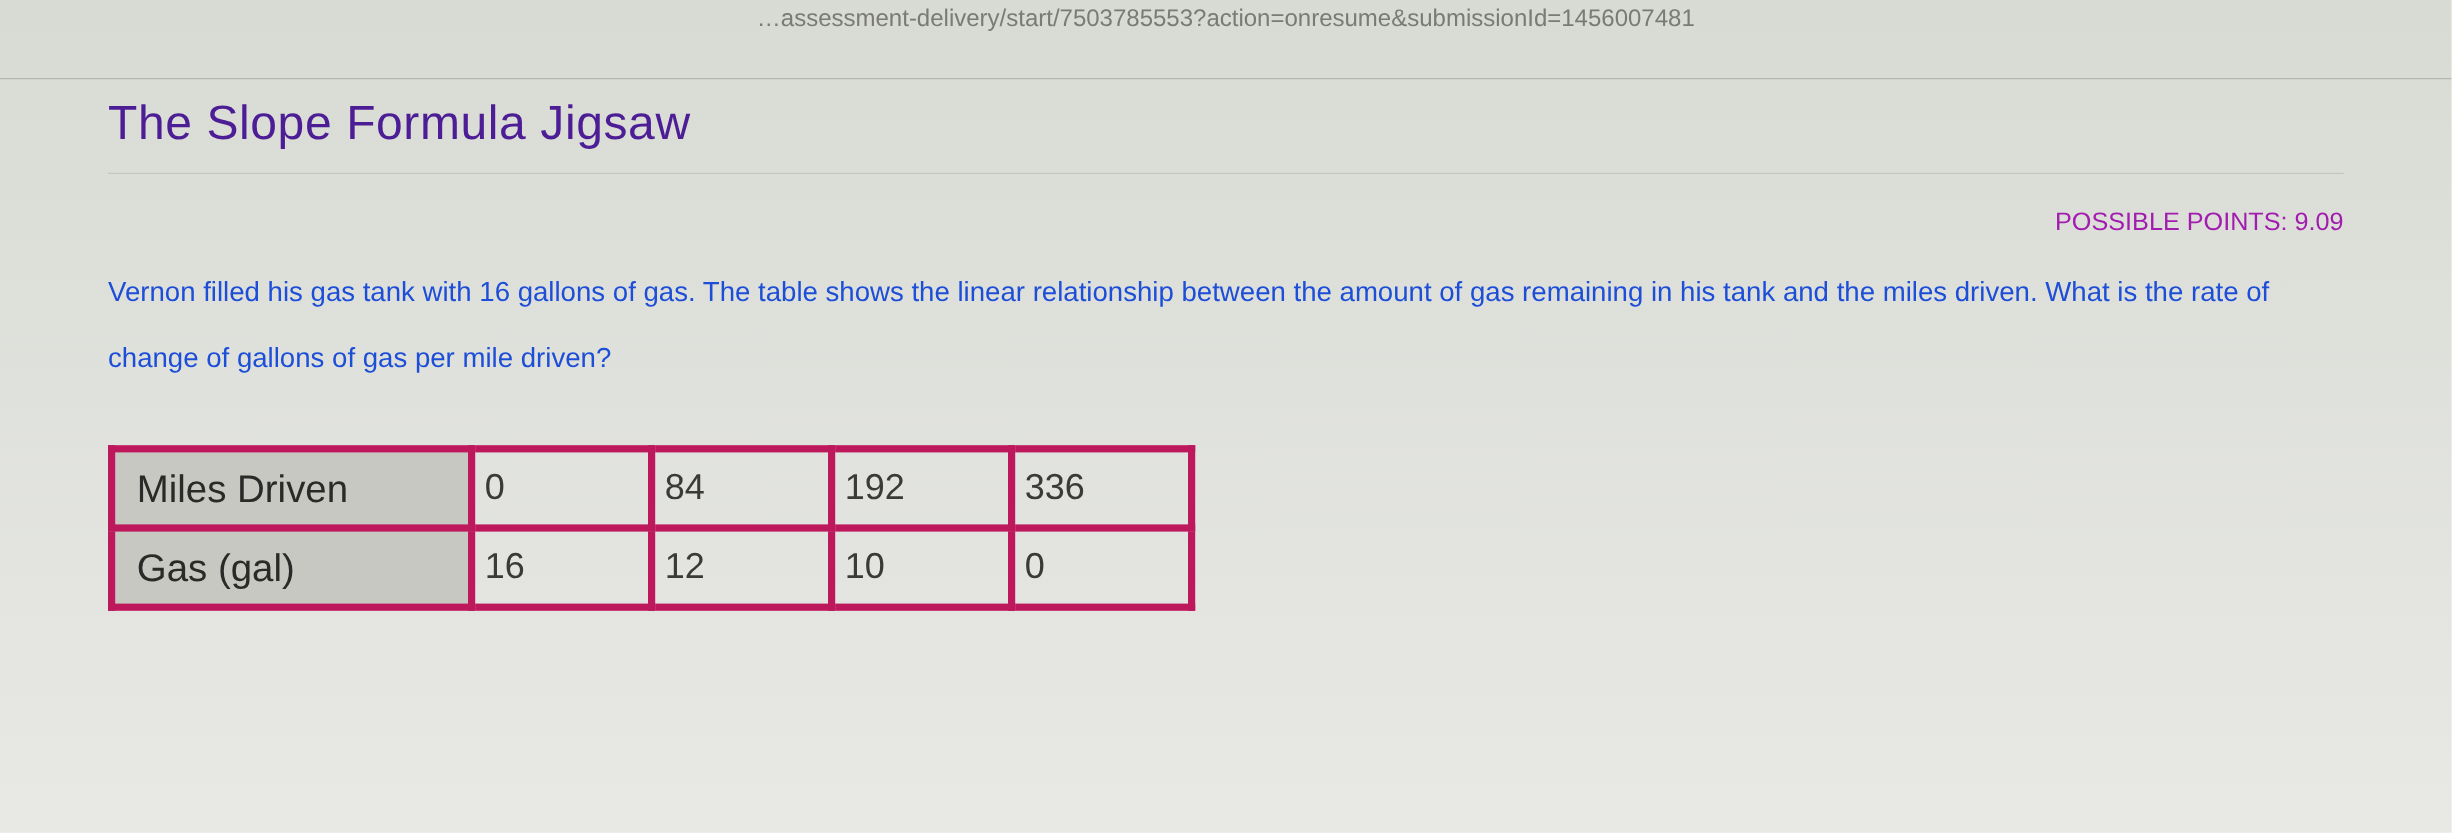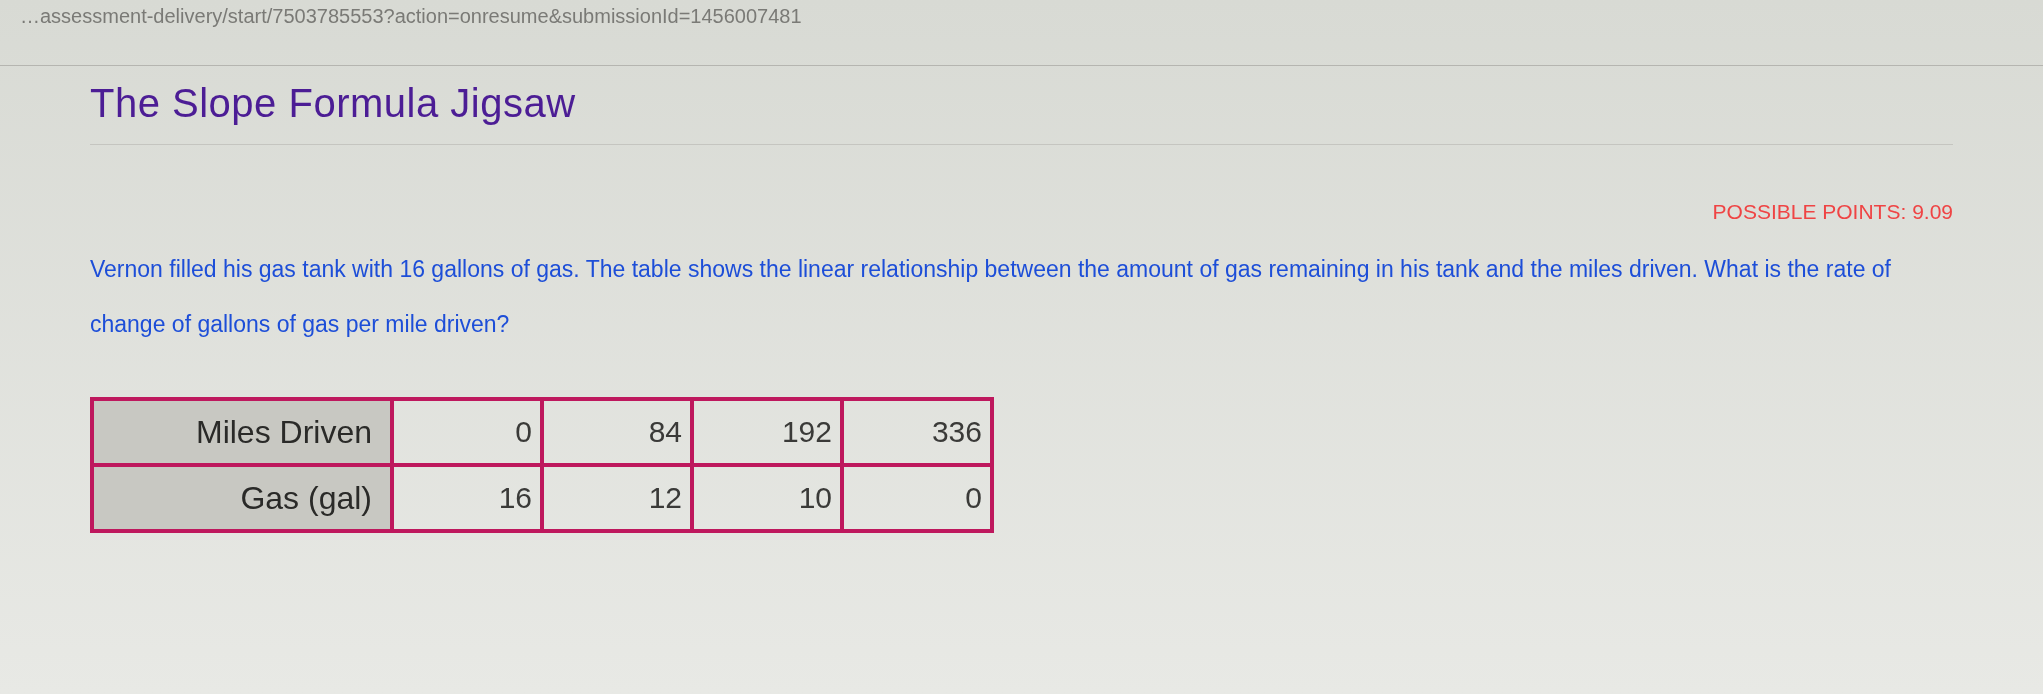--- a/index.html
+++ b/index.html
@@ -11,20 +11,21 @@
       font-family: Arial, Helvetica, sans-serif;
       background: linear-gradient(180deg, #d8dad4 0%, #e8e9e5 100%);
       min-height: 694px;
       width: 2043px;
       color: #4a4a4a;
     }
     .url-bar {
       padding: 5px 20px;
       font-size: 20px;
       color: #7a7a76;
+      text-align: center;
       height: 35px;
       overflow: hidden;
     }
     .divider-line {
       border-top: 1px solid #b5b5b0;
       margin-top: 30px;
     }
     .content-wrapper {
       padding: 15px 90px 40px 90px;
     }
@@ -34,37 +35,37 @@
       color: #4c1d95;
       letter-spacing: 0.5px;
       margin-bottom: 10px;
     }
     .title-divider {
       border-top: 1px solid #c5c5c0;
       margin-top: 18px;
     }
     .points-row {
       text-align: right;
-      margin-top: 55px;
+      margin-top: 29px;
       font-size: 21px;
-      color: #ef4444;
+      color: #a21caf;
     }
     .question-text {
       margin-top: 18px;
       font-size: 23px;
       color: #1d4ed8;
       line-height: 2.4;
     }
     .data-table {
       border-collapse: collapse;
       margin-top: 45px;
     }
     .data-table td, .data-table th {
-      border: 4px solid #be185d;
-      text-align: right;
+      border: 6px solid #be185d;
+      text-align: left;
       vertical-align: middle;
     }
     .row-header {
       background: #c8c8c2;
       font-family: "Comic Sans MS", "Segoe Script", cursive, sans-serif;
       font-size: 32px;
       font-weight: 400;
       color: #2a2a28;
       width: 300px;
       height: 66px;

